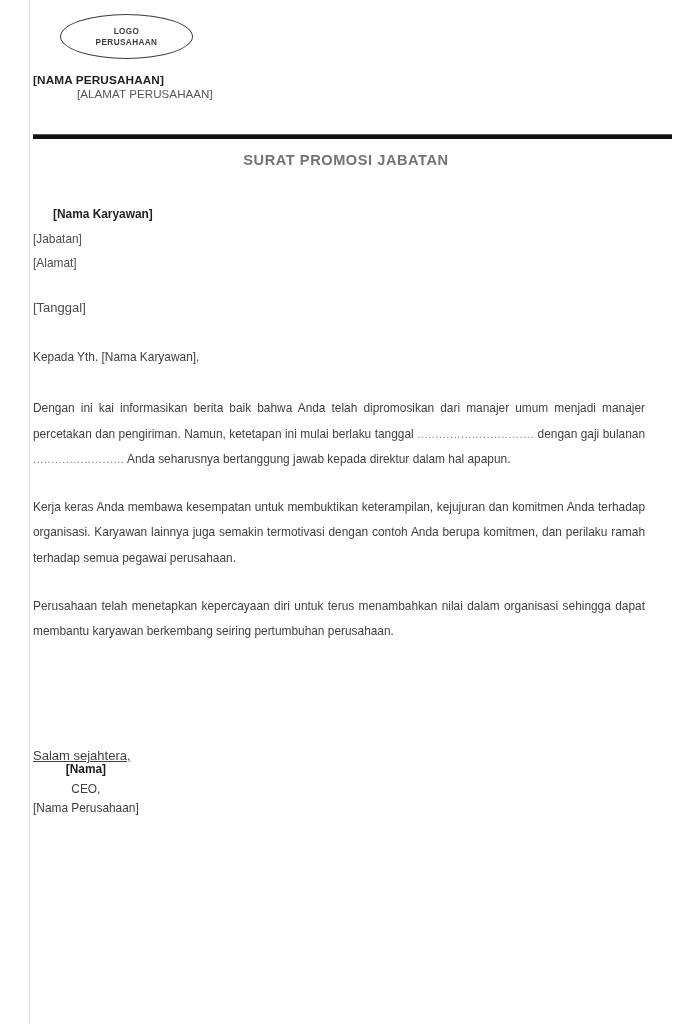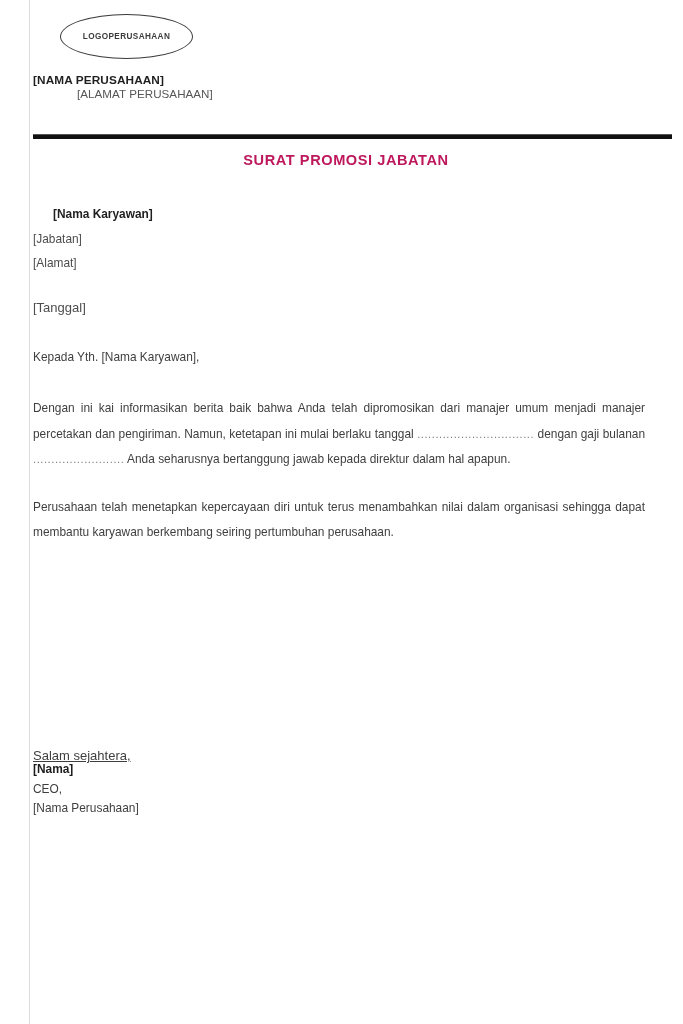--- a/index.html
+++ b/index.html
@@ -53,20 +53,21 @@
     position: absolute;
     inset: 0;
     border: 1.6px solid #3a3a3a;
     border-radius: 50%;
     box-sizing: border-box;
   }
   .logo-text {
     position: absolute;
     inset: 0;
     display: flex;
+    flex-direction: column;
     align-items: center;
     justify-content: center;
     font-size: 8.2px;
     font-weight: bold;
     letter-spacing: 0.4px;
     line-height: 11px;
     color: #3c3c3c;
   }
 
   
@@ -106,21 +107,21 @@
   
   .title {
     position: absolute;
     left: 0px;
     top: 152px;
     width: 626px;
     text-align: center;
     font-size: 14.6px;
     font-weight: bold;
     letter-spacing: 0.55px;
-    color: #be185d;
+    color: #737373;
   }
 
   
   .recipient {
     position: absolute;
     left: 0px;
     top: 202px;
     font-size: 11.9px;
     line-height: 24.5px;
     color: #4d4d4d;
@@ -180,20 +181,21 @@
     color: #3f3f3f;
     text-decoration: underline;
   }
   .signature {
     position: absolute;
     left: 0px;
     top: 760px;
     font-size: 11.9px;
     line-height: 19.5px;
     color: #3f3f3f;
+    text-align: center;
   }
   .signature .s-0 {
     font-weight: bold;
     color: #1c1c1c;
   }
 </style>
 </head>
 <body>
 
 <div class="page">
@@ -226,20 +228,21 @@
     </div>
 
     <div class="date-line">[Tanggal]</div>
 
     <div class="salutation">Kepada Yth. [Nama Karyawan],</div>
 
     <div class="body-block">
 
       <p class="para"><span>Dengan ini kai informasikan berita baik bahwa Anda telah dipromosikan dari manajer umum menjadi manajer percetakan dan pengiriman. Namun, ketetapan ini mulai berlaku tanggal </span><span class="dots">................................</span><span> dengan gaji bulanan </span><span class="dots">.........................</span><span> Anda seharusnya bertanggung jawab kepada direktur dalam hal apapun.</span></p>
 
+      <p class="para">Kerja keras Anda membawa kesempatan untuk membuktikan keterampilan, kejujuran dan komitmen Anda terhadap organisasi. Karyawan lainnya juga semakin termotivasi dengan contoh Anda berupa komitmen, dan perilaku ramah terhadap semua pegawai perusahaan.</p>
 
       <p class="para">Perusahaan telah menetapkan kepercayaan diri untuk terus menambahkan nilai dalam organisasi sehingga dapat membantu karyawan berkembang seiring pertumbuhan perusahaan.</p>
 
     </div>
 
     <div class="closing">Salam sejahtera,</div>
 
     <div class="signature">
       <div class="s-0">[Nama]</div>
       <div class="s-1">CEO,</div>

